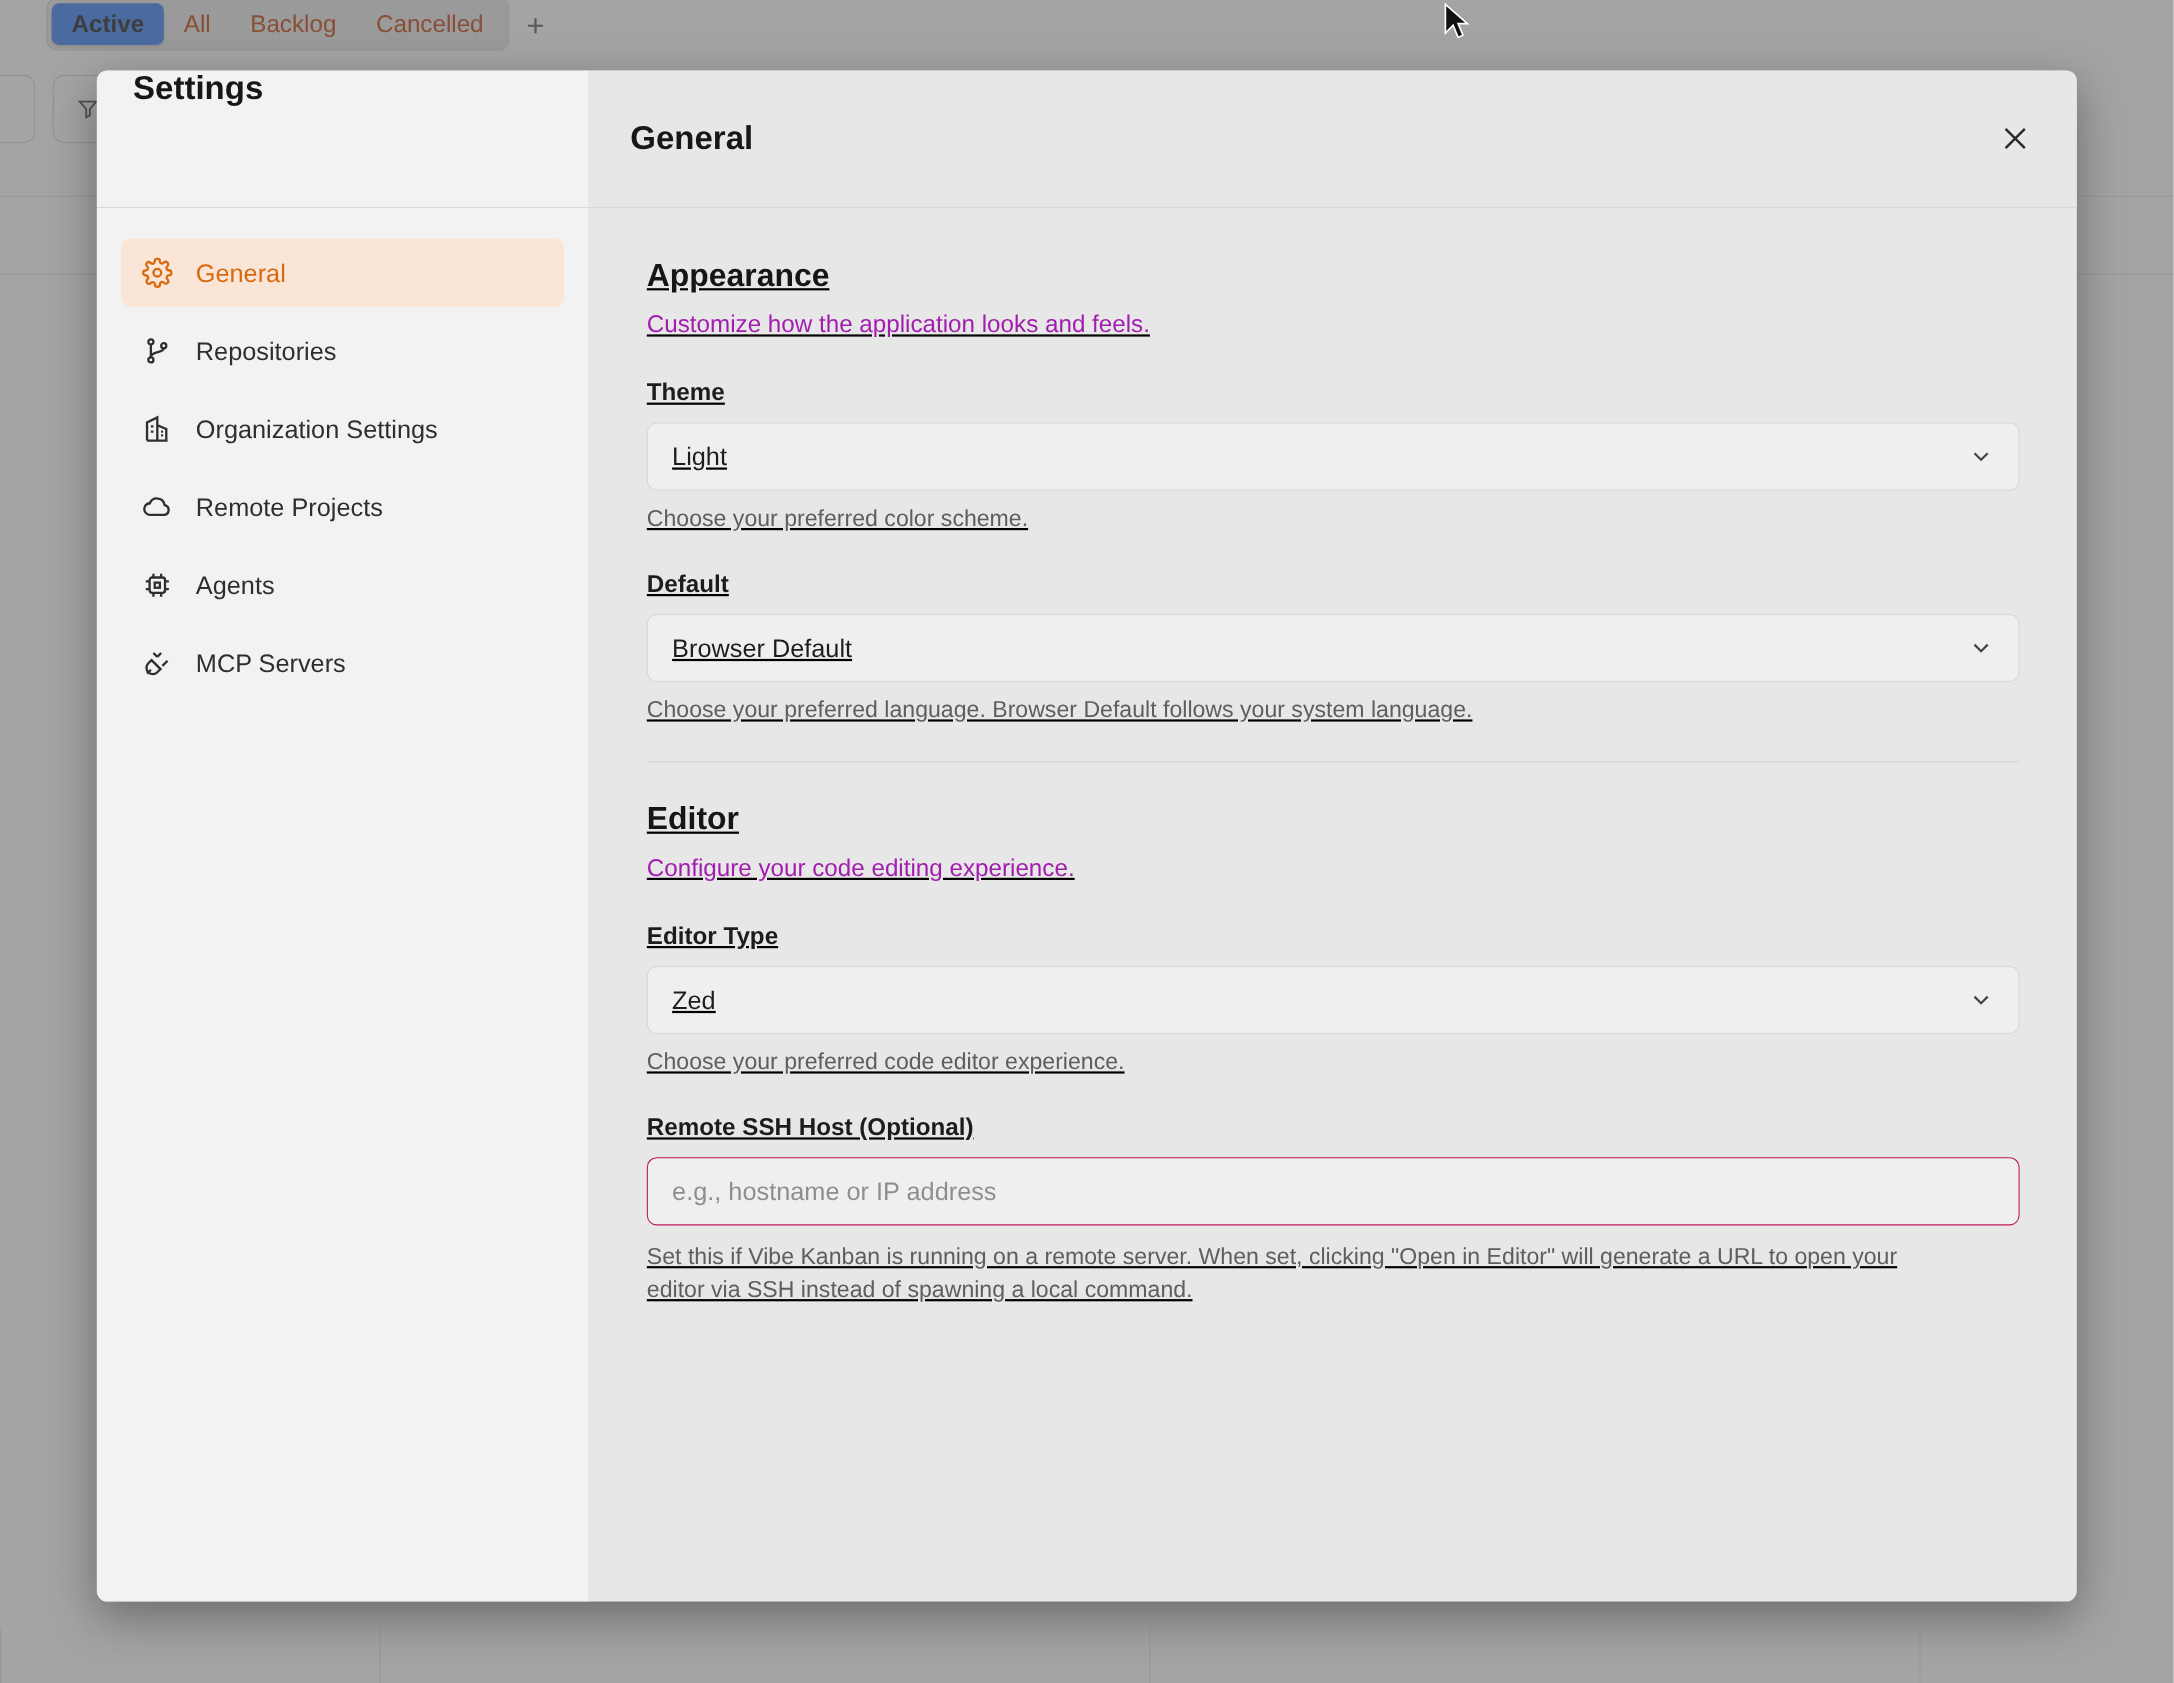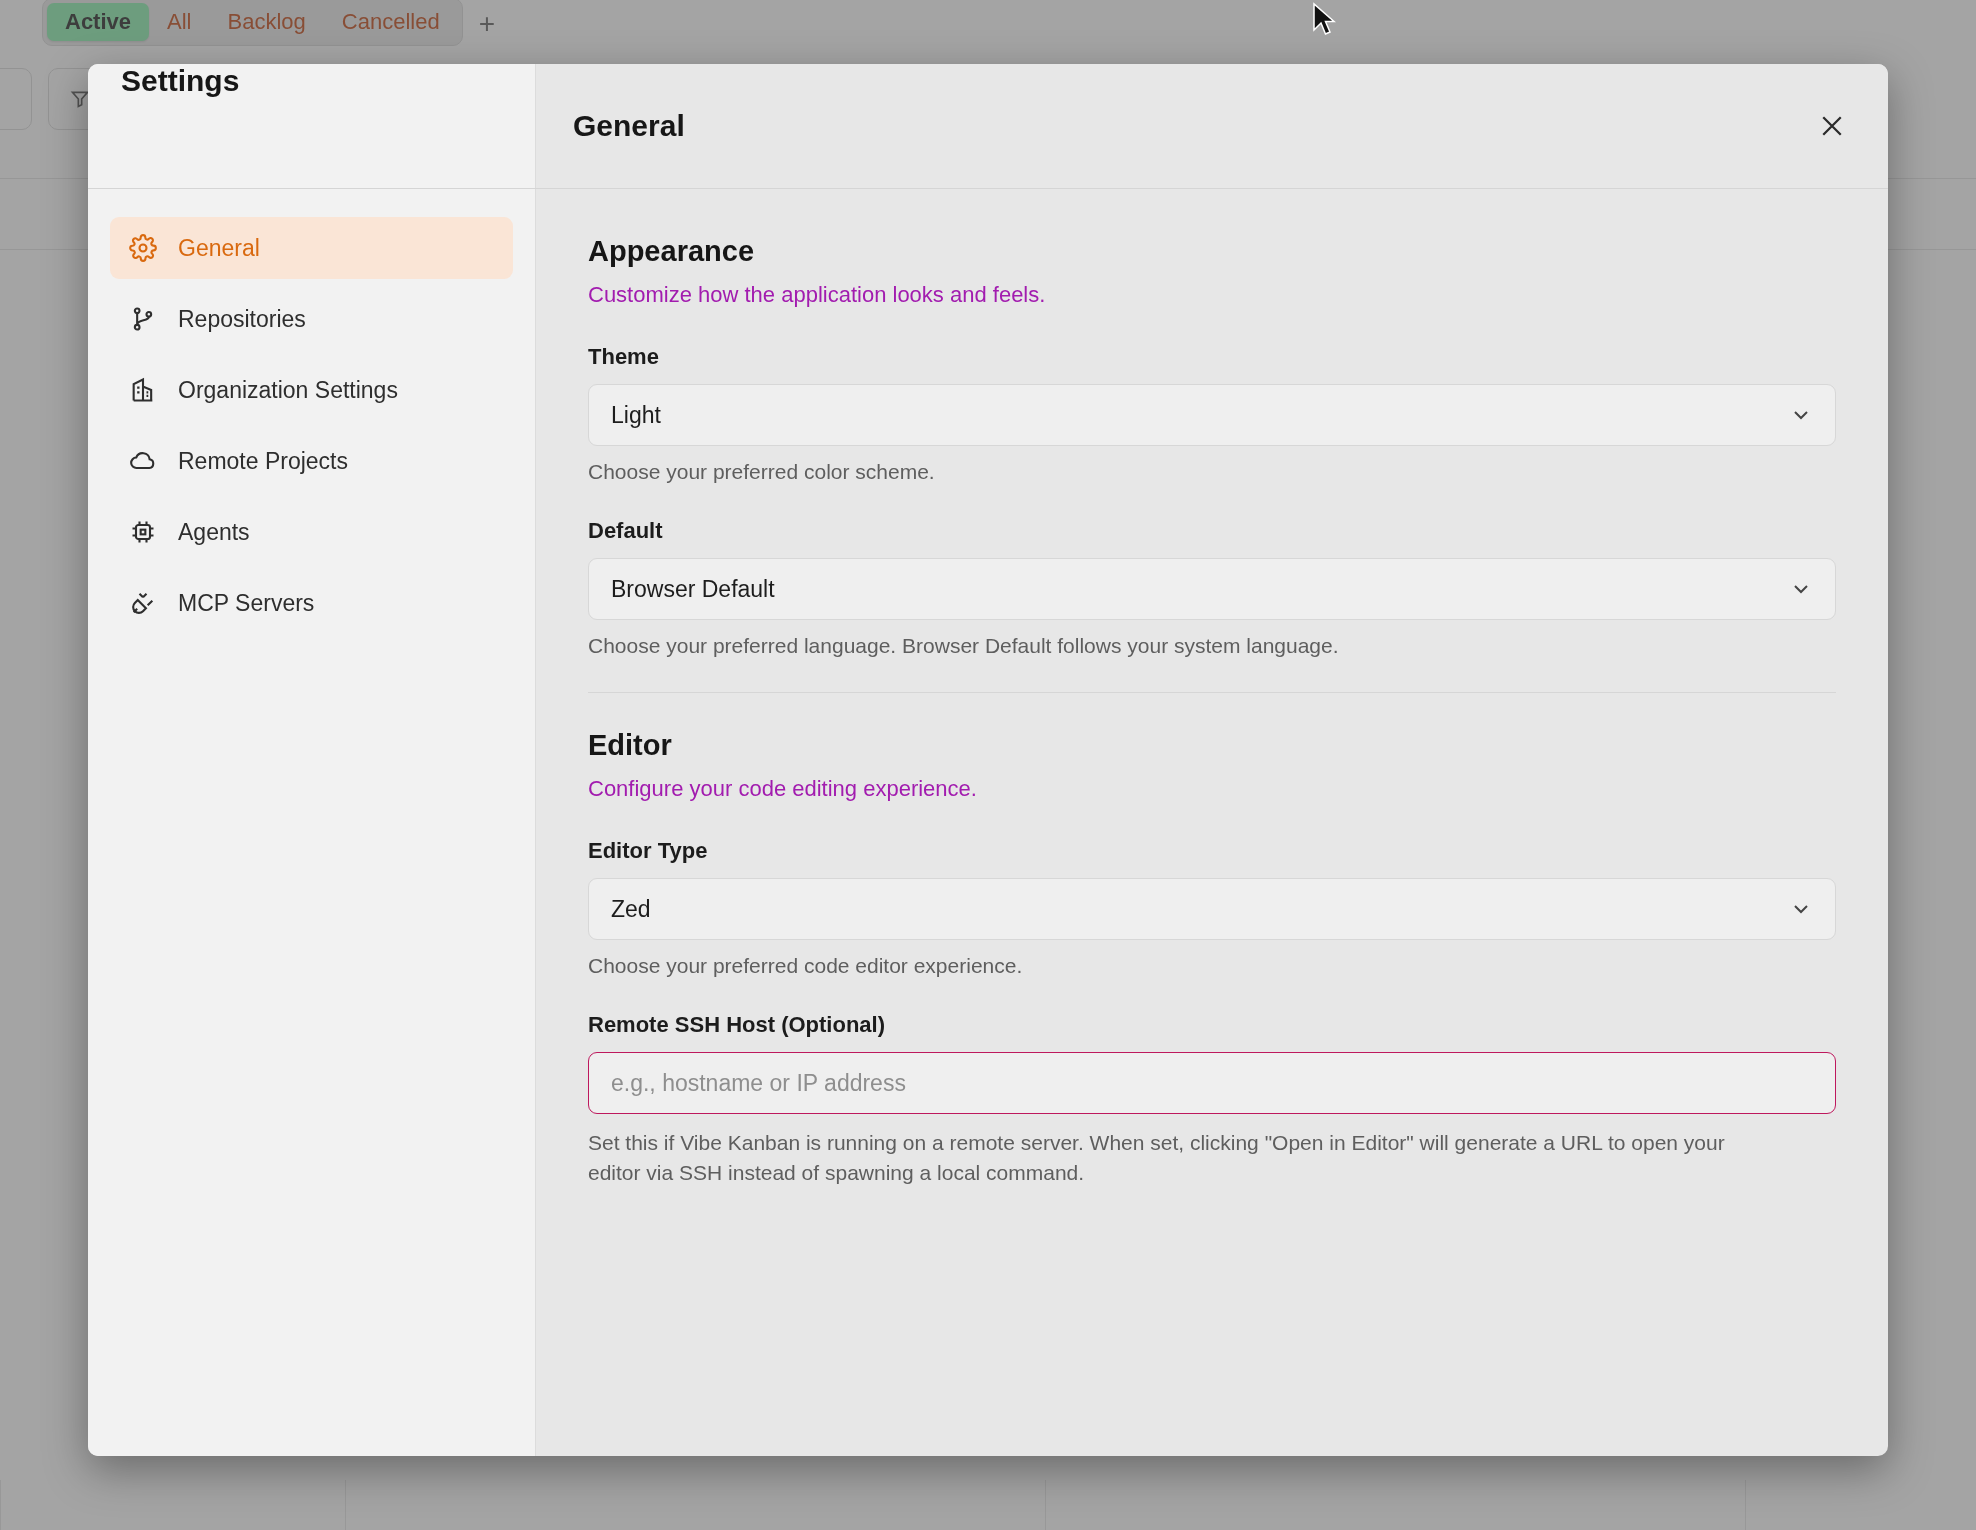--- a/index.html
+++ b/index.html
@@ -34,21 +34,21 @@
   }
   .tab {
     font-size: 22px;
     color: #c2410c;
     padding: 8px 18px;
     border-radius: 7px;
     line-height: 1;
     cursor: default;
   }
   .tab.active {
-    background: #86efac;
+    background: #3b82f6;
     color: #1b1b1b;
     font-weight: bold;
     box-shadow: 0 1px 2px rgba(0,0,0,0.12);
   }
   .tab-add {
     font-size: 28px; color: #5a5a5a;
     padding: 4px 16px 8px 16px;
     line-height: 1;
     cursor: default;
   }
@@ -156,20 +156,21 @@
   .side-item.active {
     background: #fae5d6;
     color: #d9690f;
   }
   .side-icon { width: 30px; height: 30px; display: flex; align-items: center; justify-content: center; flex: none; }
 
   .content {
     flex: 1;
     padding: 46px 52px 0 52px;
     overflow: hidden;
+    text-decoration: underline;
   }
   .sect-title {
     font-size: 29px; font-weight: bold; color: #161616;
     margin: 0 0 14px 0;
   }
   .sect-desc {
     font-size: 22px; color: #a21caf; margin: 0 0 36px 0;
   }
   .field-label {
     font-size: 22px; font-weight: bold; color: #1c1c1c;

